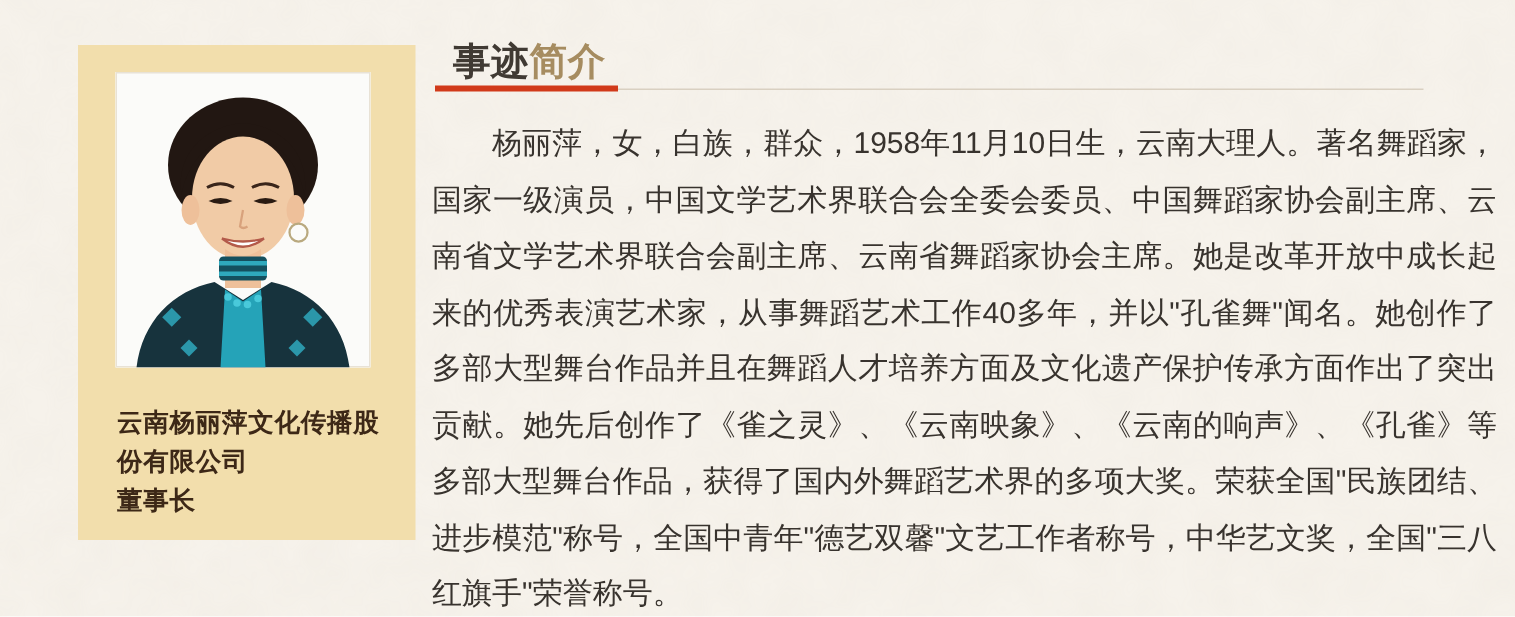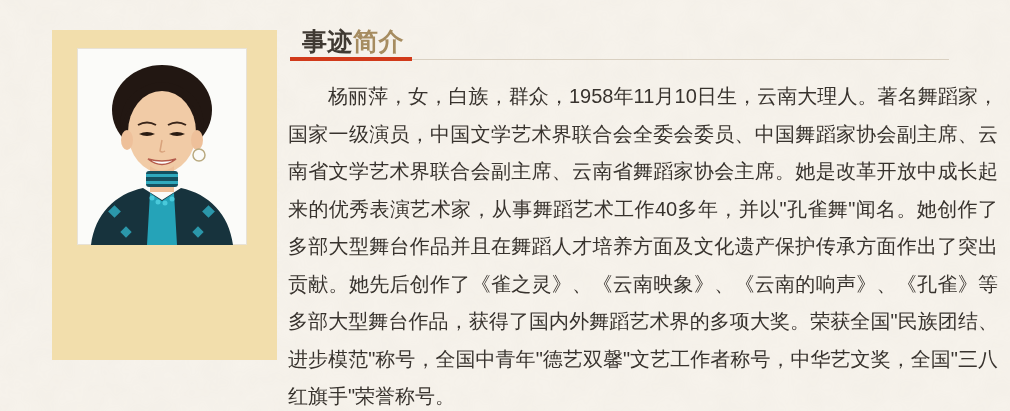--- a/index.html
+++ b/index.html
@@ -115,20 +115,24 @@
         </g>
 
         <g fill="#49c9da">
           <circle cx="75" cy="150" r="2.5"></circle>
             <circle cx="81" cy="154" r="2.5"></circle>
           <circle cx="88" cy="155" r="2.5"></circle>
             <circle cx="95" cy="151" r="2.5"></circle>
         </g>
       </svg>
     </div>
+    <div class="card-text">
+      <div>云南杨丽萍文化传播股份有限公司</div>
+      <div>董事长</div>
+    </div>
   </aside>
 
   <section class="bio">
     <h2 class="heading"><span class="h-dark">事迹</span><span class="h-gold">简介</span></h2>
     <div class="rule">
       <span class="rule-accent"></span>
       <span class="rule-thin"></span>
     </div>
     <p class="para">杨丽萍，女，白族，群众，1958年11月10日生，云南大理人。著名舞蹈家，国家一级演员，中国文学艺术界联合会全委会委员、中国舞蹈家协会副主席、云南省文学艺术界联合会副主席、云南省舞蹈家协会主席。她是改革开放中成长起来的优秀表演艺术家，从事舞蹈艺术工作40多年，并以"孔雀舞"闻名。她创作了多部大型舞台作品并且在舞蹈人才培养方面及文化遗产保护传承方面作出了突出贡献。她先后创作了《雀之灵》、《云南映象》、《云南的响声》、《孔雀》等多部大型舞台作品，获得了国内外舞蹈艺术界的多项大奖。荣获全国"民族团结、进步模范"称号，全国中青年"德艺双馨"文艺工作者称号，中华艺文奖，全国"三八红旗手"荣誉称号。</p>
   </section>

